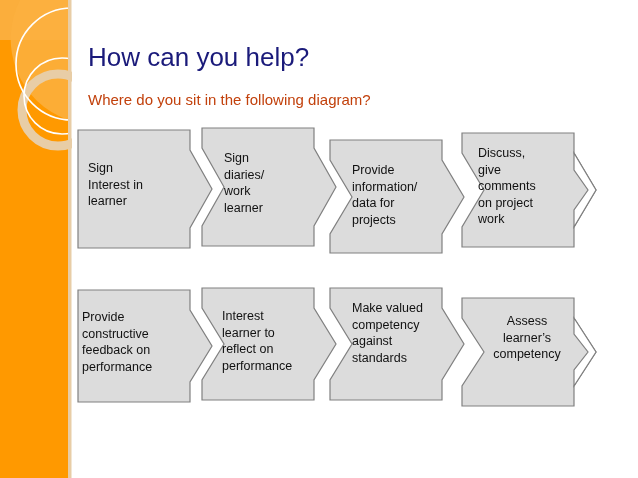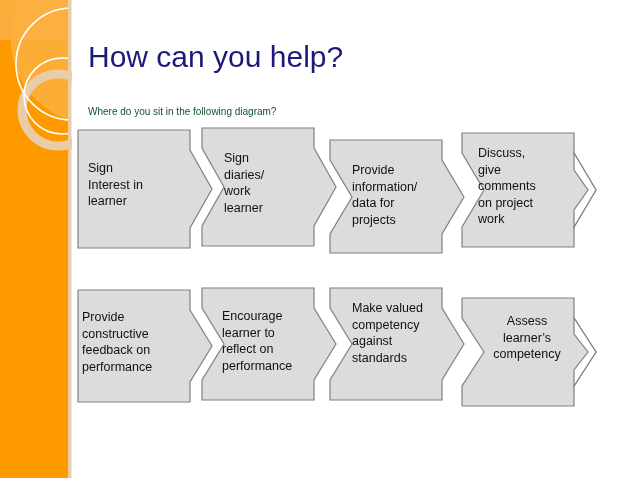--- a/index.html
+++ b/index.html
@@ -13,29 +13,29 @@
   }
   #slide{position:absolute;left:0;top:0;width:638px;height:478px;background:#fff;overflow:hidden;}
 
   
   .deco{position:absolute;left:0;top:0;width:72px;height:478px;overflow:hidden;}
   .deco svg{display:block;}
 
   
   .title{
     position:absolute;left:88px;top:40px;
-    font-size:30px;line-height:34px;
+    font-size:26px;line-height:34px;
     color:#1a1a7a;
     letter-spacing:0px;
     white-space:nowrap;
   }
   .subtitle{
-    position:absolute;left:88px;top:102px;
-    font-size:10px;line-height:19px;
-    color:#14532d;
+    position:absolute;left:88px;top:90px;
+    font-size:15px;line-height:19px;
+    color:#c2410c;
     white-space:nowrap;
   }
 
   
   .diagram{position:absolute;left:0;top:0;width:638px;height:478px;}
   .diagram svg{position:absolute;left:0;top:0;}
 
   .chev-text{
     position:absolute;
     font-size:12.5px;
@@ -107,21 +107,21 @@
     <div class="chev-text" style="left:478px;top:145px;width:96px;">Discuss,
 give
 comments
 on project
 work</div>
 
     <div class="chev-text" style="left:82px;top:309px;width:108px;">Provide
 constructive
 feedback on
 performance</div>
-    <div class="chev-text" style="left:222px;top:308px;width:100px;">Encourage
+    <div class="chev-text" style="left:222px;top:308px;width:100px;">Interest
 learner to
 reflect on
 performance</div>
     <div class="chev-text" style="left:352px;top:300px;width:96px;">Make valued
 competency
 against
 standards</div>
     <div class="chev-text" style="left:480px;top:313px;width:94px;text-align:center;">Assess
 learner’s
 competency</div>

